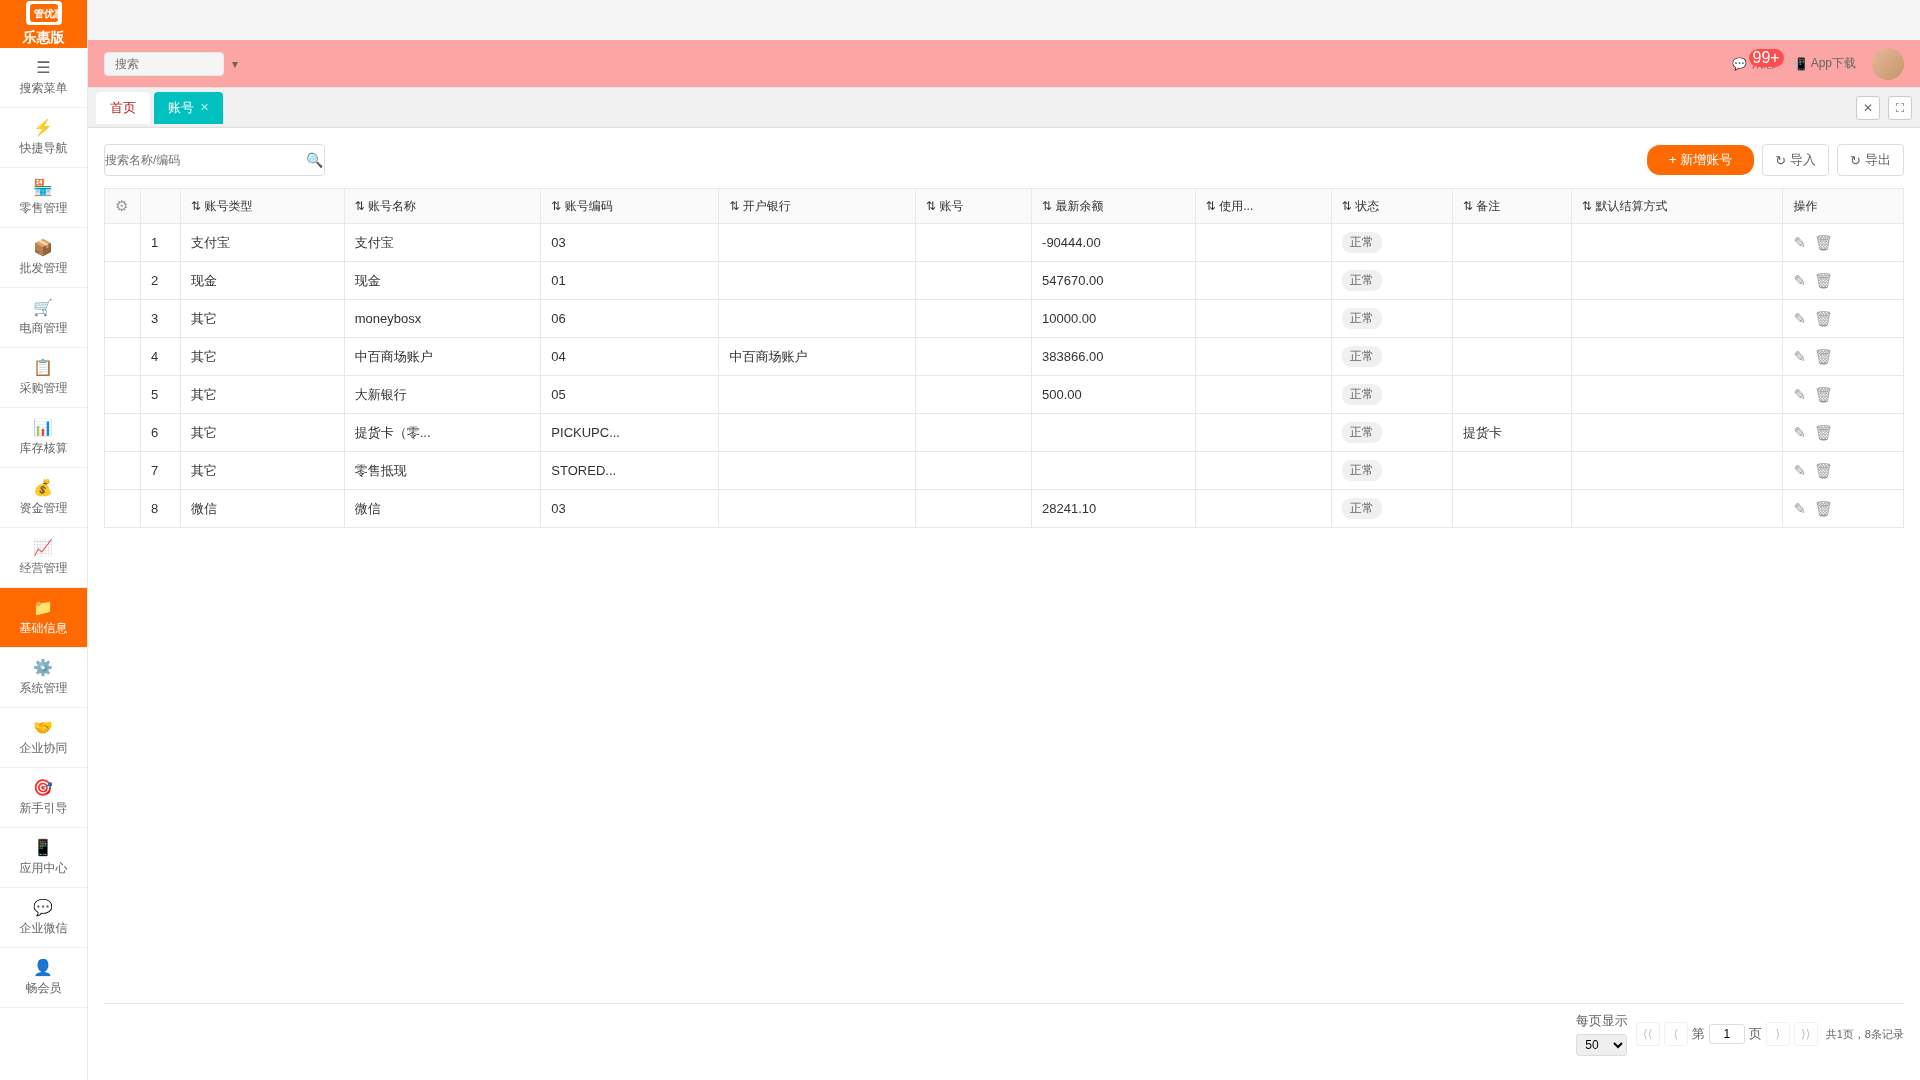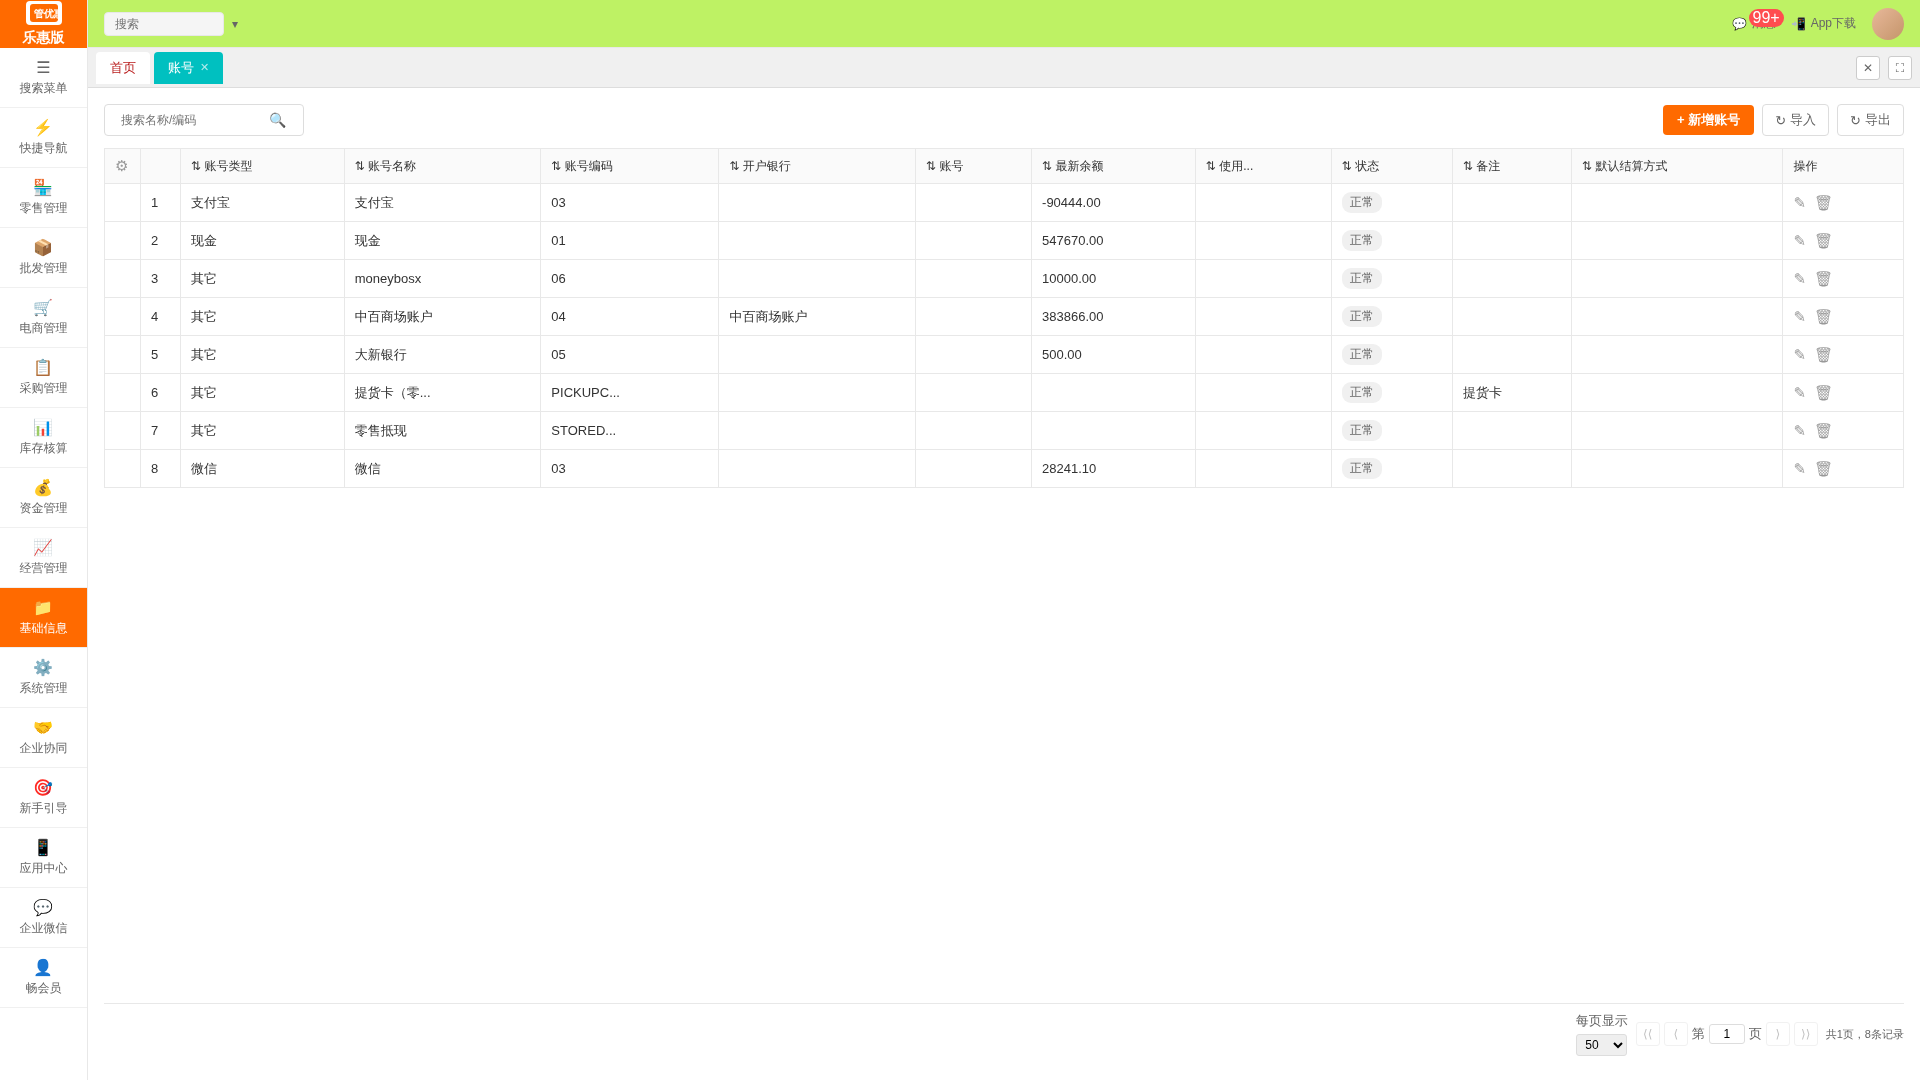--- a/index.html
+++ b/index.html
@@ -58,27 +58,28 @@
     .main-area {
       flex: 1;
       display: flex;
       flex-direction: column;
       overflow: hidden;
     }
 
     
     .top-bar {
       height: 48px;
-      background: #bef264;
+      background: #fca5a5;
       display: flex;
       align-items: center;
       justify-content: space-between;
       padding: 0 16px;
       border-bottom: 1px solid #e8e8e8;
       flex-shrink: 0;
+      margin-top: 40px;
     }
     .top-bar-left { display: flex; align-items: center; gap: 8px; }
     .top-bar-search {
       background: #f5f5f5;
       border: 1px solid #e8e8e8;
       border-radius: 4px;
       padding: 4px 10px;
       font-size: 12px;
       color: #999;
       width: 120px;
@@ -142,47 +143,46 @@
     .toolbar {
       display: flex;
       align-items: center;
       justify-content: space-between;
     }
     .search-box {
       display: flex;
       align-items: center;
       border: 1px solid #ddd;
       border-radius: 4px;
-      padding: 0 16px;
+      padding: 0 0;
       height: 32px;
-      width: 200px;
+      width: 221px;
       gap: 6px;
     }
     .search-box input {
       border: none;
       outline: none;
       font-size: 12px;
       color: #999;
       width: 100%;
       background: transparent;
     }
     .search-icon { color: #999; font-size: 14px; }
     .toolbar-right { display: flex; gap: 8px; align-items: center; }
     .btn-primary {
       background: #ff6a00;
       color: #fff;
       border: none;
-      border-radius: 4px;
-      padding: 6px 14px;
+      border-radius: 13px;
+      padding: 6px 22px;
       cursor: pointer;
       font-size: 13px;
       display: flex;
       align-items: center;
       gap: 4px;
-      font-weight: bold;
     }
     .btn-secondary {
       background: #fff;
       color: #666;
       border: 1px solid #ddd;
       border-radius: 4px;
       padding: 6px 12px;
       cursor: pointer;
       font-size: 13px;
       display: flex;

